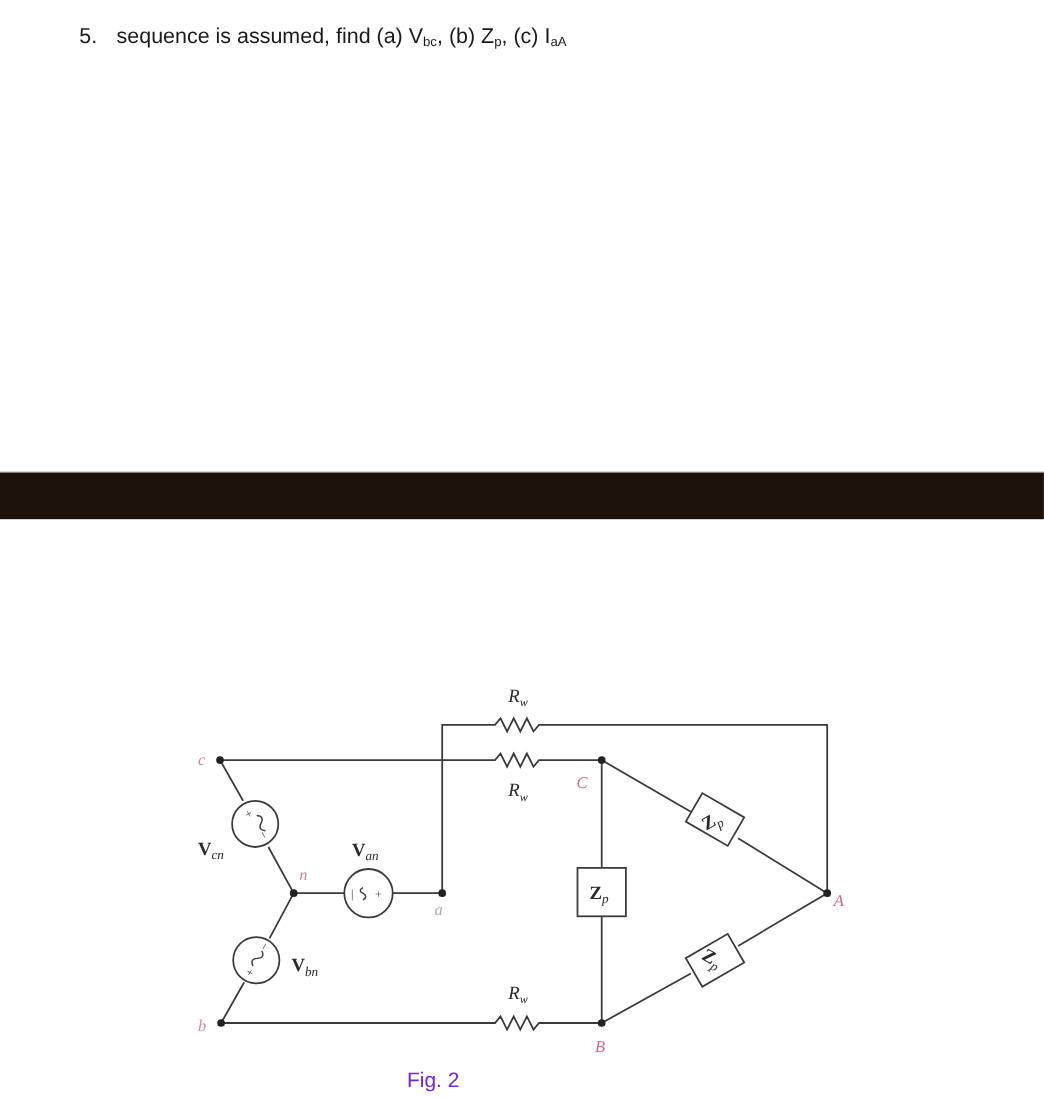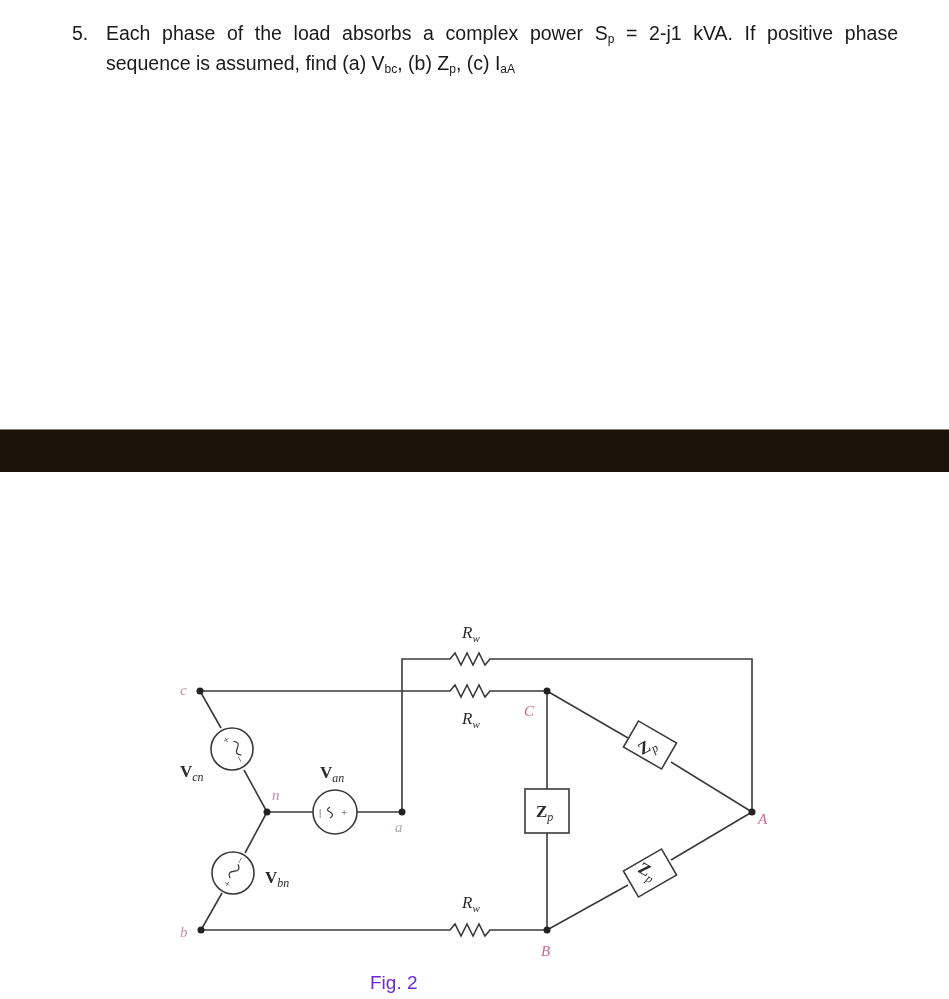--- a/index.html
+++ b/index.html
@@ -26,21 +26,20 @@
       position: absolute; left: 370px; top: 972px; font-size: 19px; color: #6d28d9;
     }
     svg text { font-family: "Liberation Serif", serif; }
   </style>
 </head>
 <body>
 
 <div class="problem">
   <span class="num">5.</span>
   <div class="body">
-    <span class="line"><span>Each phase of the load absorbs a complex power S</span><sub>p</sub><span> = 2-j1 kVA. If positive phase</span></span>
     <span class="line last"><span>sequence is assumed, find (a) V</span><sub>bc</sub><span>, (b) Z</span><sub>p</sub><span>, (c) I</span><sub>aA</sub></span>
   </div>
 </div>
 
 <div class="dark-band"></div>
 
 <div class="figure">
   <svg width="949" height="360" viewBox="0 600 949 360" xmlns="http://www.w3.org/2000/svg">
     <g stroke="#3a3a3a" stroke-width="1.6" fill="none">
 

